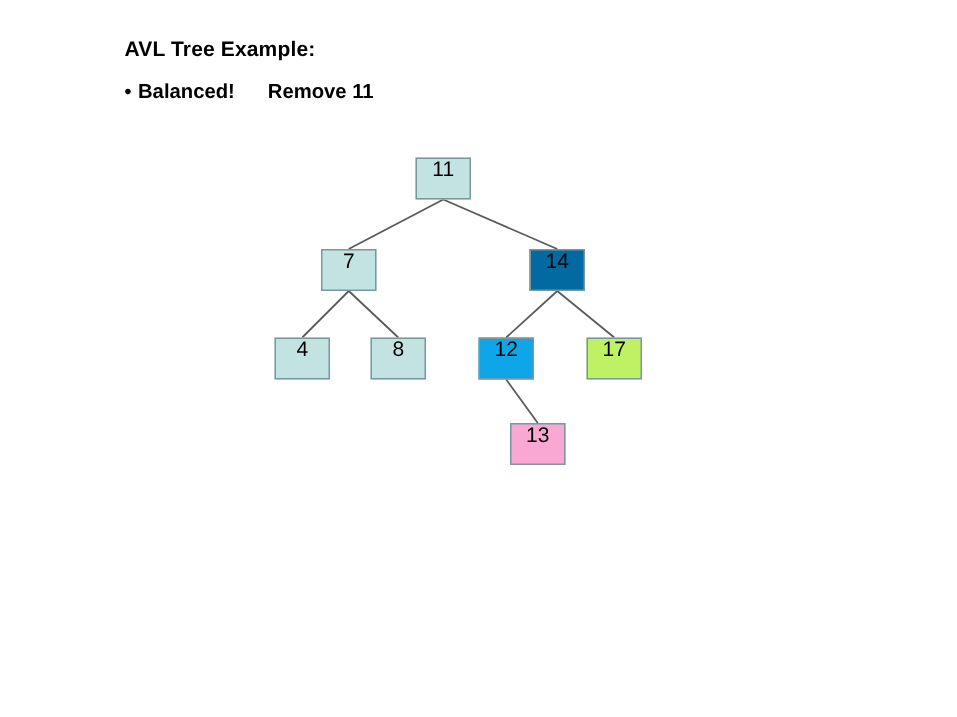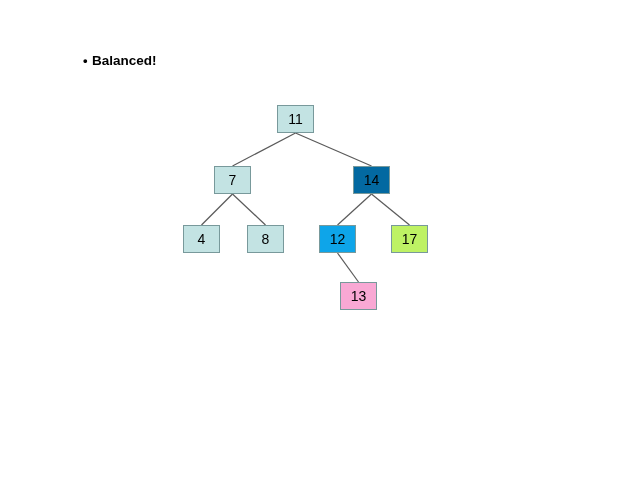--- a/index.html
+++ b/index.html
@@ -67,42 +67,43 @@
   }
 
   .tree-node {
     position: absolute;
     width: 37px;
     height: 28px;
     box-sizing: border-box;
     background: #c3e3e3;
     border: 1px solid #78999b;
     display: flex;
-    align-items: center;
     justify-content: center;
     font-size: 14px;
     font-weight: normal;
     color: #000000;
     line-height: 1;
   }
   .tree-node .node-label {
     display: block;
     transform: translateY(-0.5px);
   }
 </style>
 </head>
 <body>
 
 <div id="slide">
 
+  <div class="heading">AVL Tree Example:</div>
 
   <div class="bullet-line">
     <span class="bullet-mark">•</span>
     <span class="bullet-text-1">Balanced!</span>
     <span class="bullet-gap"></span>
+    <span class="bullet-text-2">Remove 11</span>
   </div>
 
   <svg id="tree-canvas" width="638" height="478" viewBox="0 0 638 478">
       <line x1="295.5" y1="133" x2="232.5" y2="166" stroke="#5a5a5a" stroke-width="1.2"></line>
       <line x1="295.5" y1="133" x2="371.5" y2="166" stroke="#5a5a5a" stroke-width="1.2"></line>
       <line x1="232.5" y1="194" x2="201.5" y2="225" stroke="#5a5a5a" stroke-width="1.2"></line>
       <line x1="232.5" y1="194" x2="265.5" y2="225" stroke="#5a5a5a" stroke-width="1.2"></line>
       <line x1="371.5" y1="194" x2="337.5" y2="225" stroke="#5a5a5a" stroke-width="1.2"></line>
       <line x1="371.5" y1="194" x2="409.5" y2="225" stroke="#5a5a5a" stroke-width="1.2"></line>
       <line x1="337.5" y1="253" x2="358.5" y2="282" stroke="#5a5a5a" stroke-width="1.2"></line>

